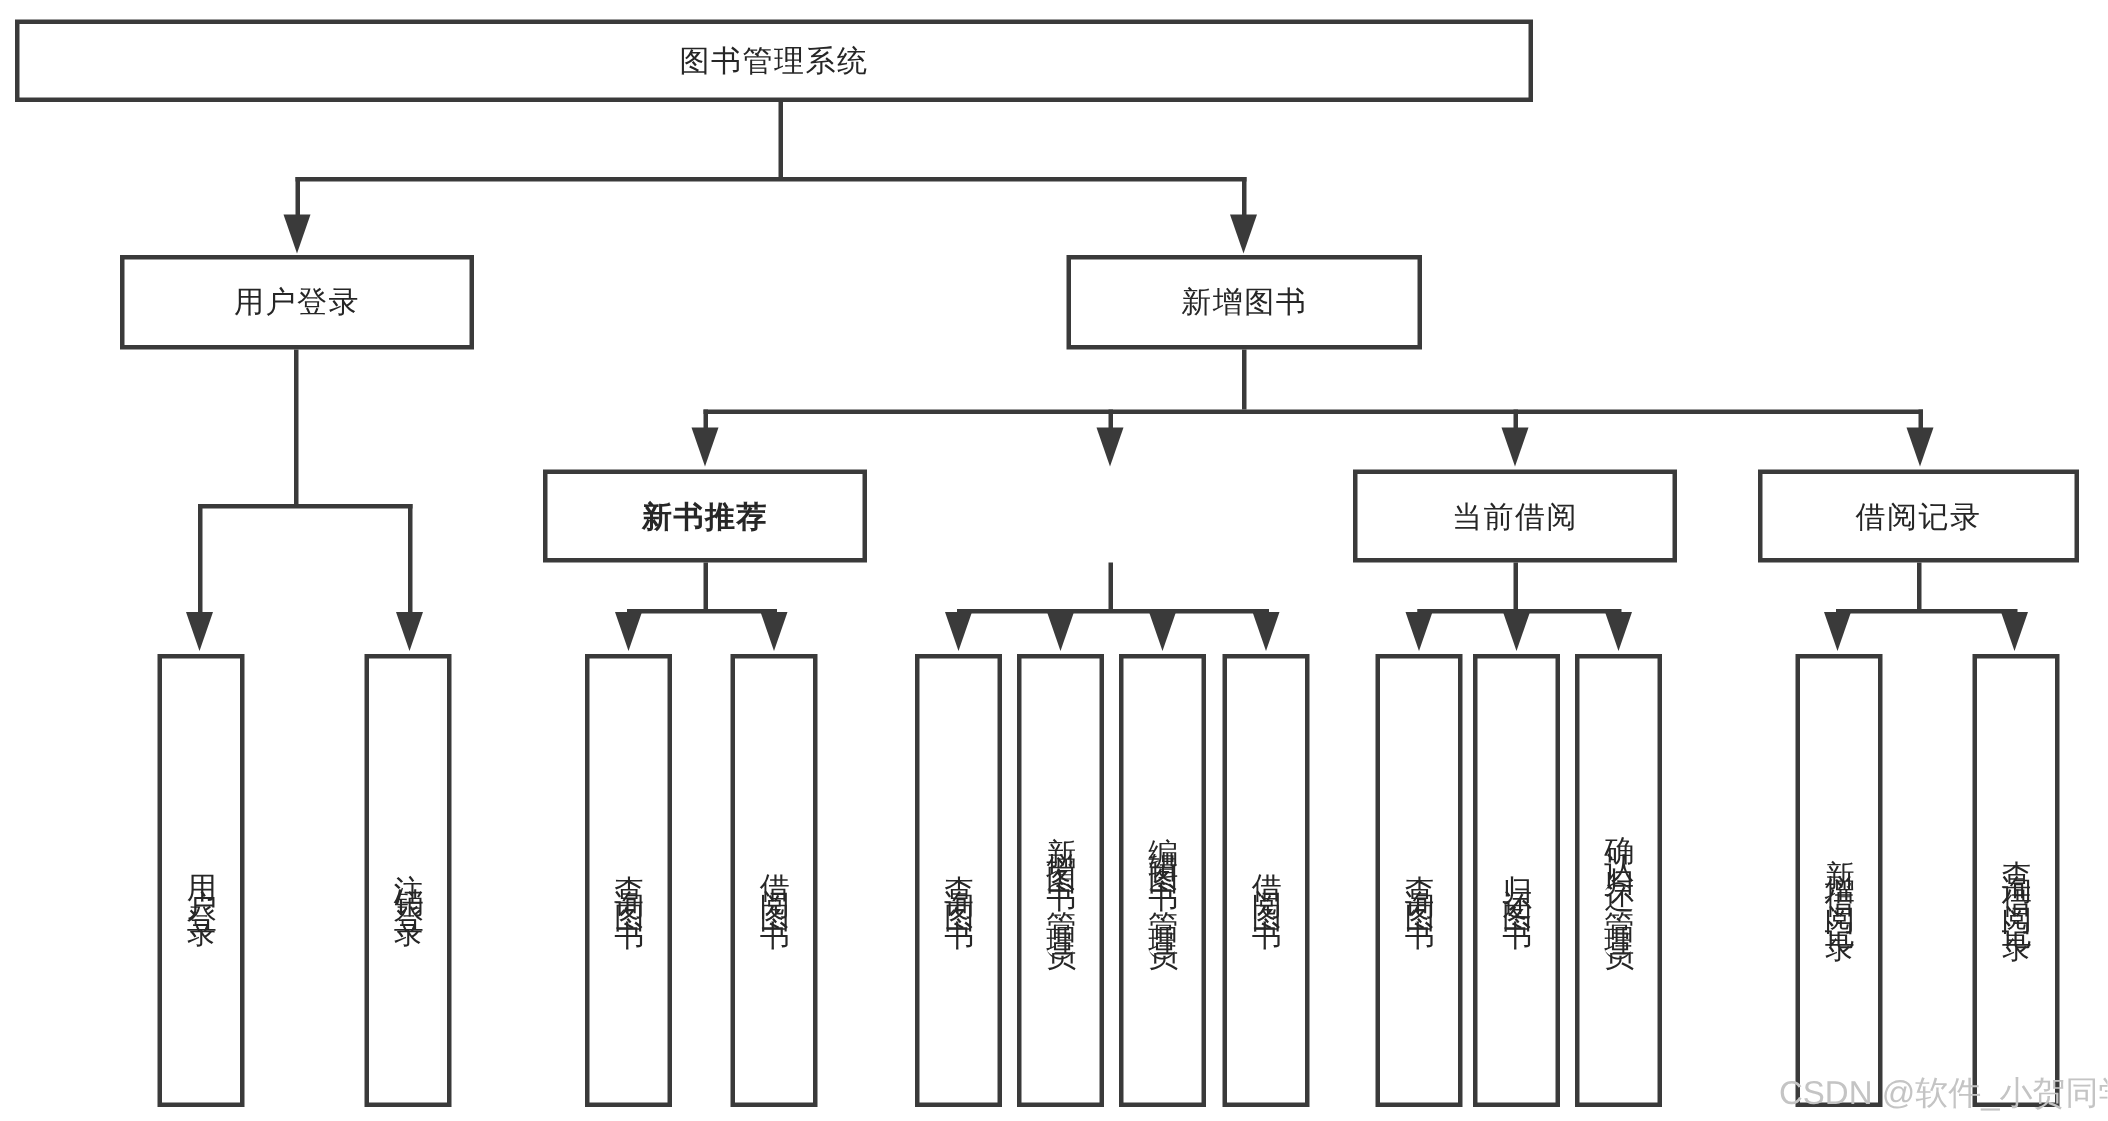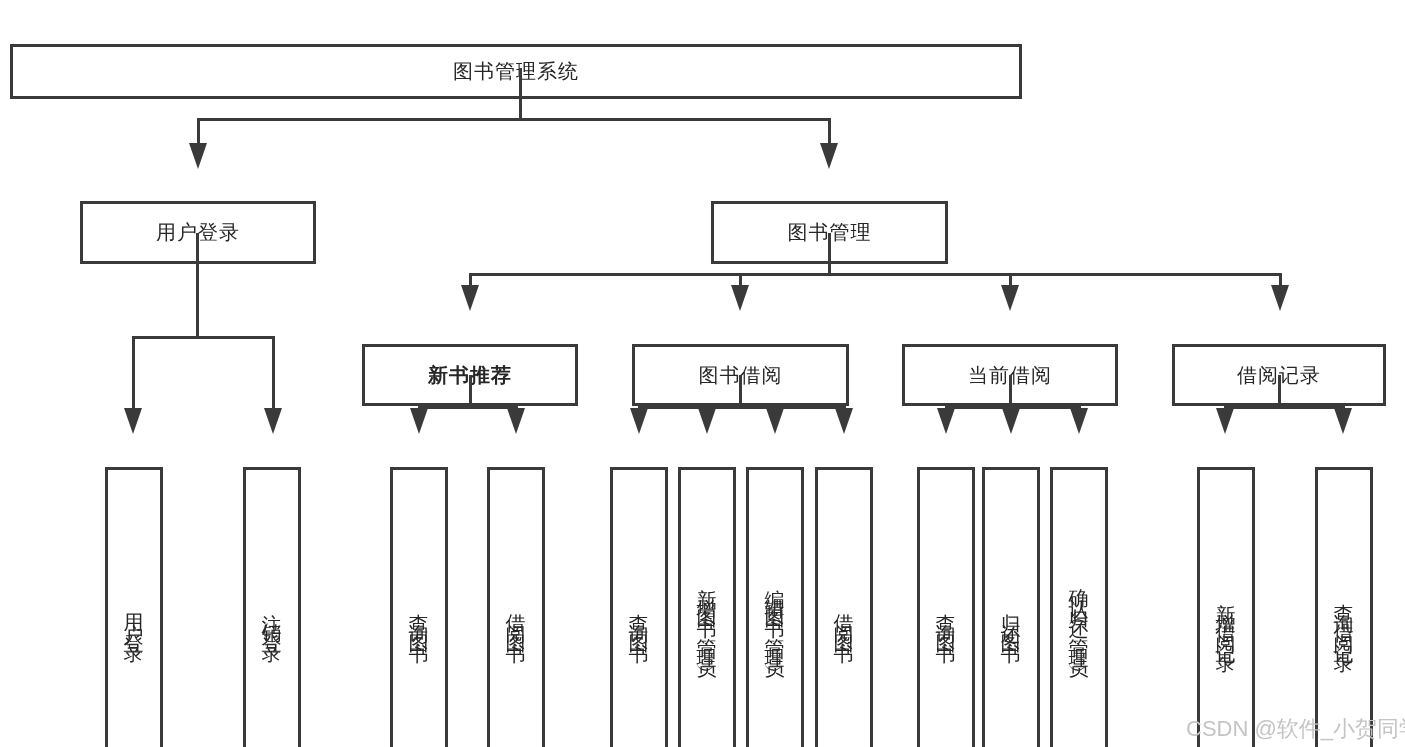--- a/index.html
+++ b/index.html
@@ -25,21 +25,20 @@
     position: absolute;
     border: 3px solid var(--line);
     background: #fff;
     color: var(--text);
     display: flex;
     align-items: center;
     justify-content: center;
     font-size: 20px;
     letter-spacing: 1px;
     text-align: center;
-    margin-top: 31px;
   }
   .vbox span {
     writing-mode: vertical-rl;
     text-orientation: mixed;
     letter-spacing: 10px;
     line-height: 1;
     font-size: 20px;
   }
   .hline {
     position: absolute;
@@ -76,42 +75,41 @@
   <div class="box" style="left:10px;top:13px;width:1012px;height:55px;">图书管理系统</div>
 
   <div class="vline" style="left:519px;top:68px;height:50px;"></div>
   <div class="hline" style="left:197px;top:118px;width:634px;"></div>
   <div class="vline" style="left:197px;top:118px;height:28px;"></div>
   <div class="arrow" style="left:189px;top:143px;"></div>
   <div class="vline" style="left:828px;top:118px;height:28px;"></div>
   <div class="arrow" style="left:820px;top:143px;"></div>
 
   <div class="box" style="left:80px;top:170px;width:236px;height:63px;">用户登录</div>
-  <div class="box" style="left:711px;top:170px;width:237px;height:63px;">图书管理</div>
+  <div class="box" style="left:711px;top:170px;width:237px;height:63px;">新增图书</div>
 
   <div class="vline" style="left:196px;top:233px;height:103px;"></div>
   <div class="hline" style="left:132px;top:336px;width:143px;"></div>
   <div class="vline" style="left:132px;top:336px;height:74px;"></div>
   <div class="arrow" style="left:124px;top:408px;"></div>
   <div class="vline" style="left:272px;top:336px;height:74px;"></div>
   <div class="arrow" style="left:264px;top:408px;"></div>
 
   <div class="vline" style="left:828px;top:233px;height:40px;"></div>
   <div class="hline" style="left:469px;top:273px;width:813px;"></div>
   <div class="vline" style="left:469px;top:273px;height:16px;"></div>
   <div class="arrow" style="left:461px;top:285px;"></div>
   <div class="vline" style="left:739px;top:273px;height:16px;"></div>
   <div class="arrow" style="left:731px;top:285px;"></div>
   <div class="vline" style="left:1009px;top:273px;height:16px;"></div>
   <div class="arrow" style="left:1001px;top:285px;"></div>
   <div class="vline" style="left:1279px;top:273px;height:16px;"></div>
   <div class="arrow" style="left:1271px;top:285px;"></div>
 
   <div class="box" style="left:362px;top:313px;width:216px;height:62px;font-weight:bold;">新书推荐</div>
-  <div class="box" style="left:632px;top:313px;width:217px;height:62px;">图书借阅</div>
   <div class="box" style="left:1172px;top:313px;width:214px;height:62px;">借阅记录</div>
   <div class="box" style="left:902px;top:313px;width:216px;height:62px;">当前借阅</div>
 
   <div class="vline" style="left:469px;top:375px;height:31px;"></div>
   <div class="hline" style="left:418px;top:406px;width:100px;"></div>
   <div class="vline" style="left:418px;top:406px;height:8px;"></div>
   <div class="arrow" style="left:410px;top:408px;"></div>
   <div class="vline" style="left:515px;top:406px;height:8px;"></div>
   <div class="arrow" style="left:507px;top:408px;"></div>
 

